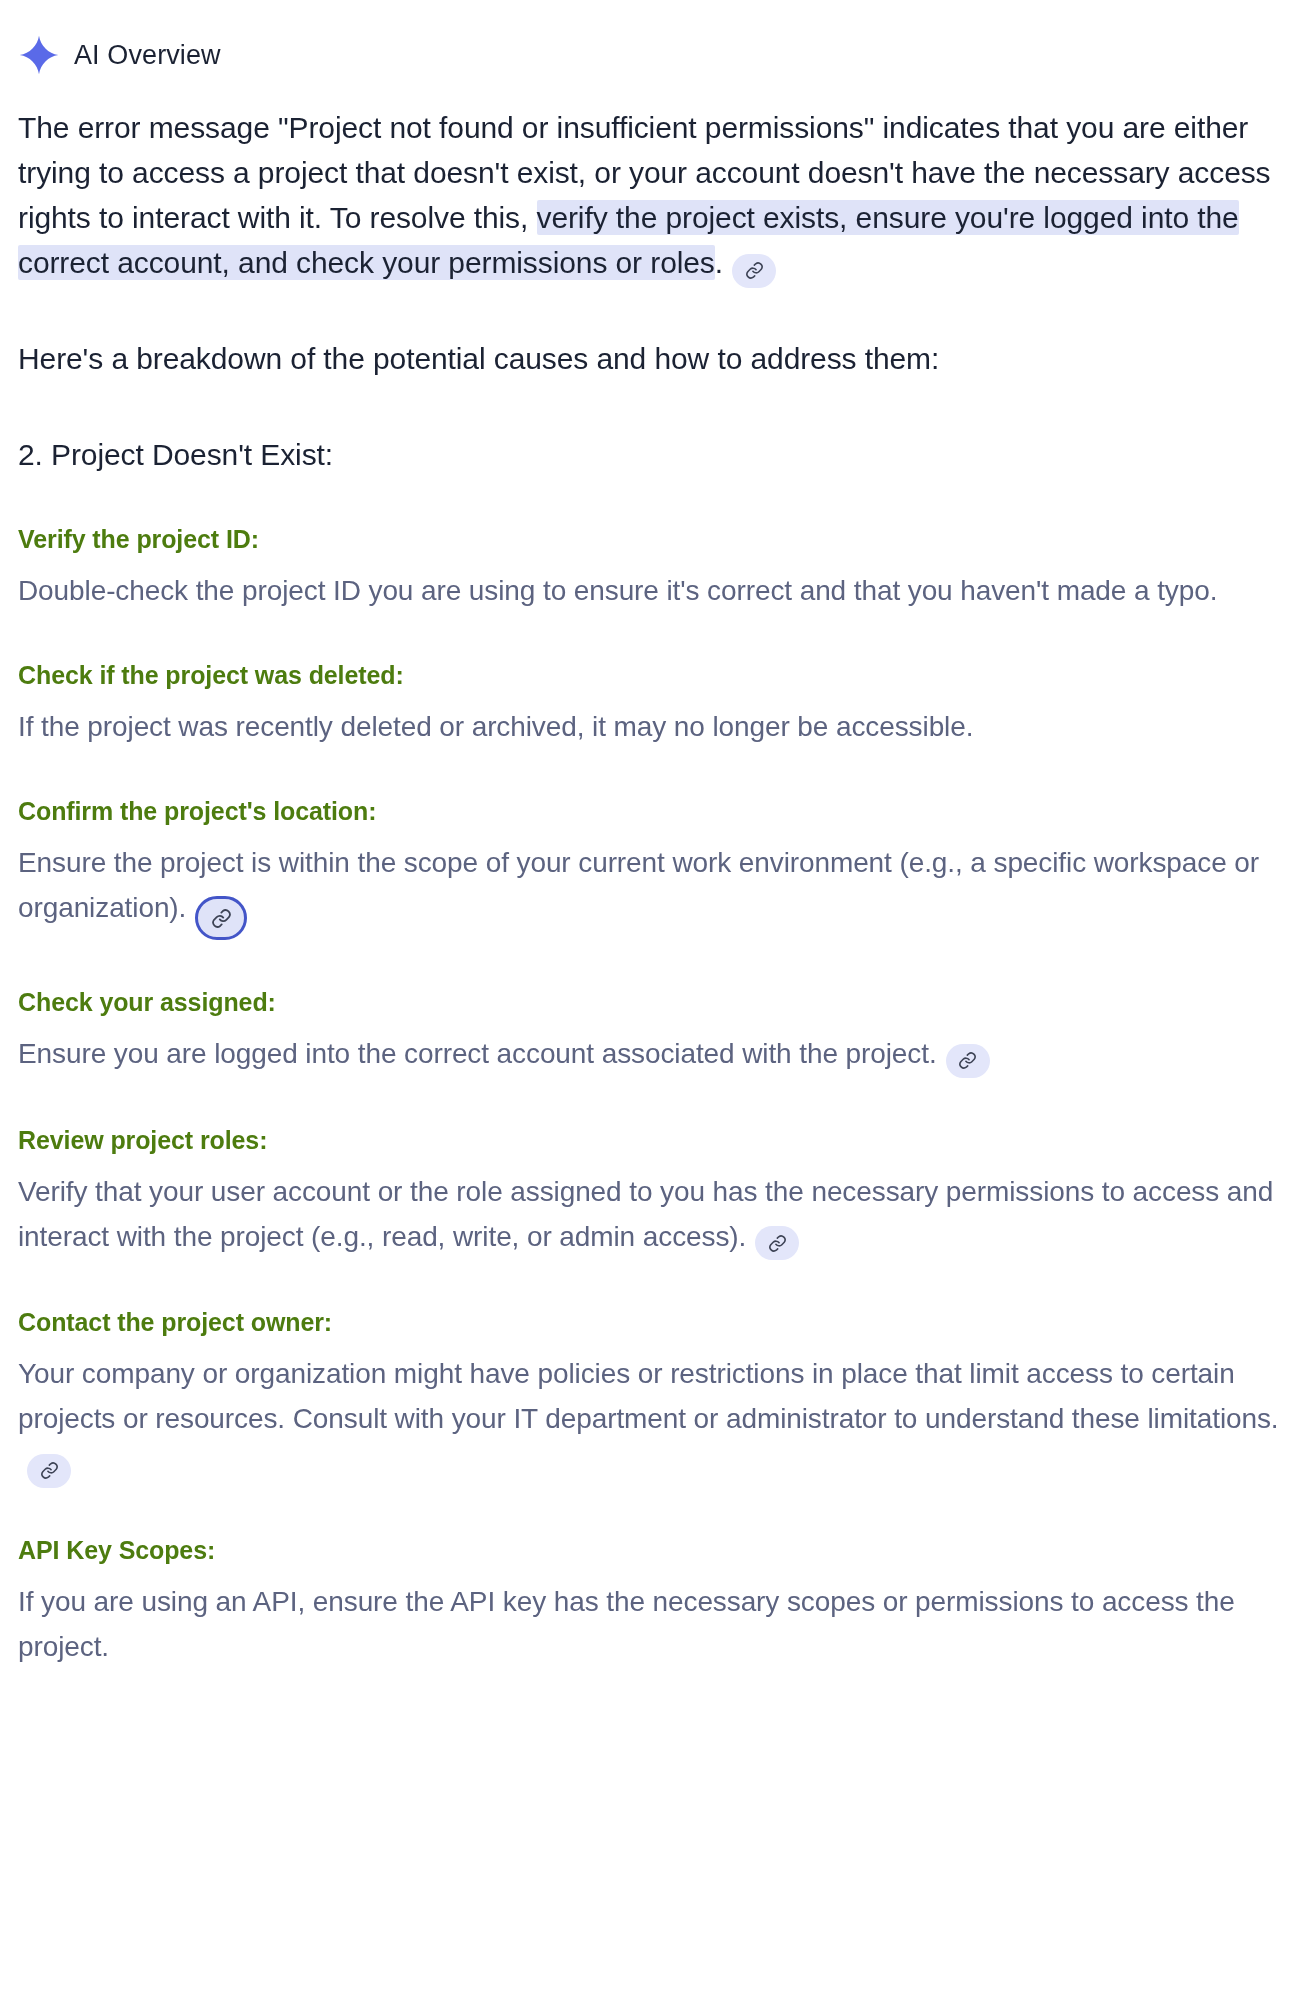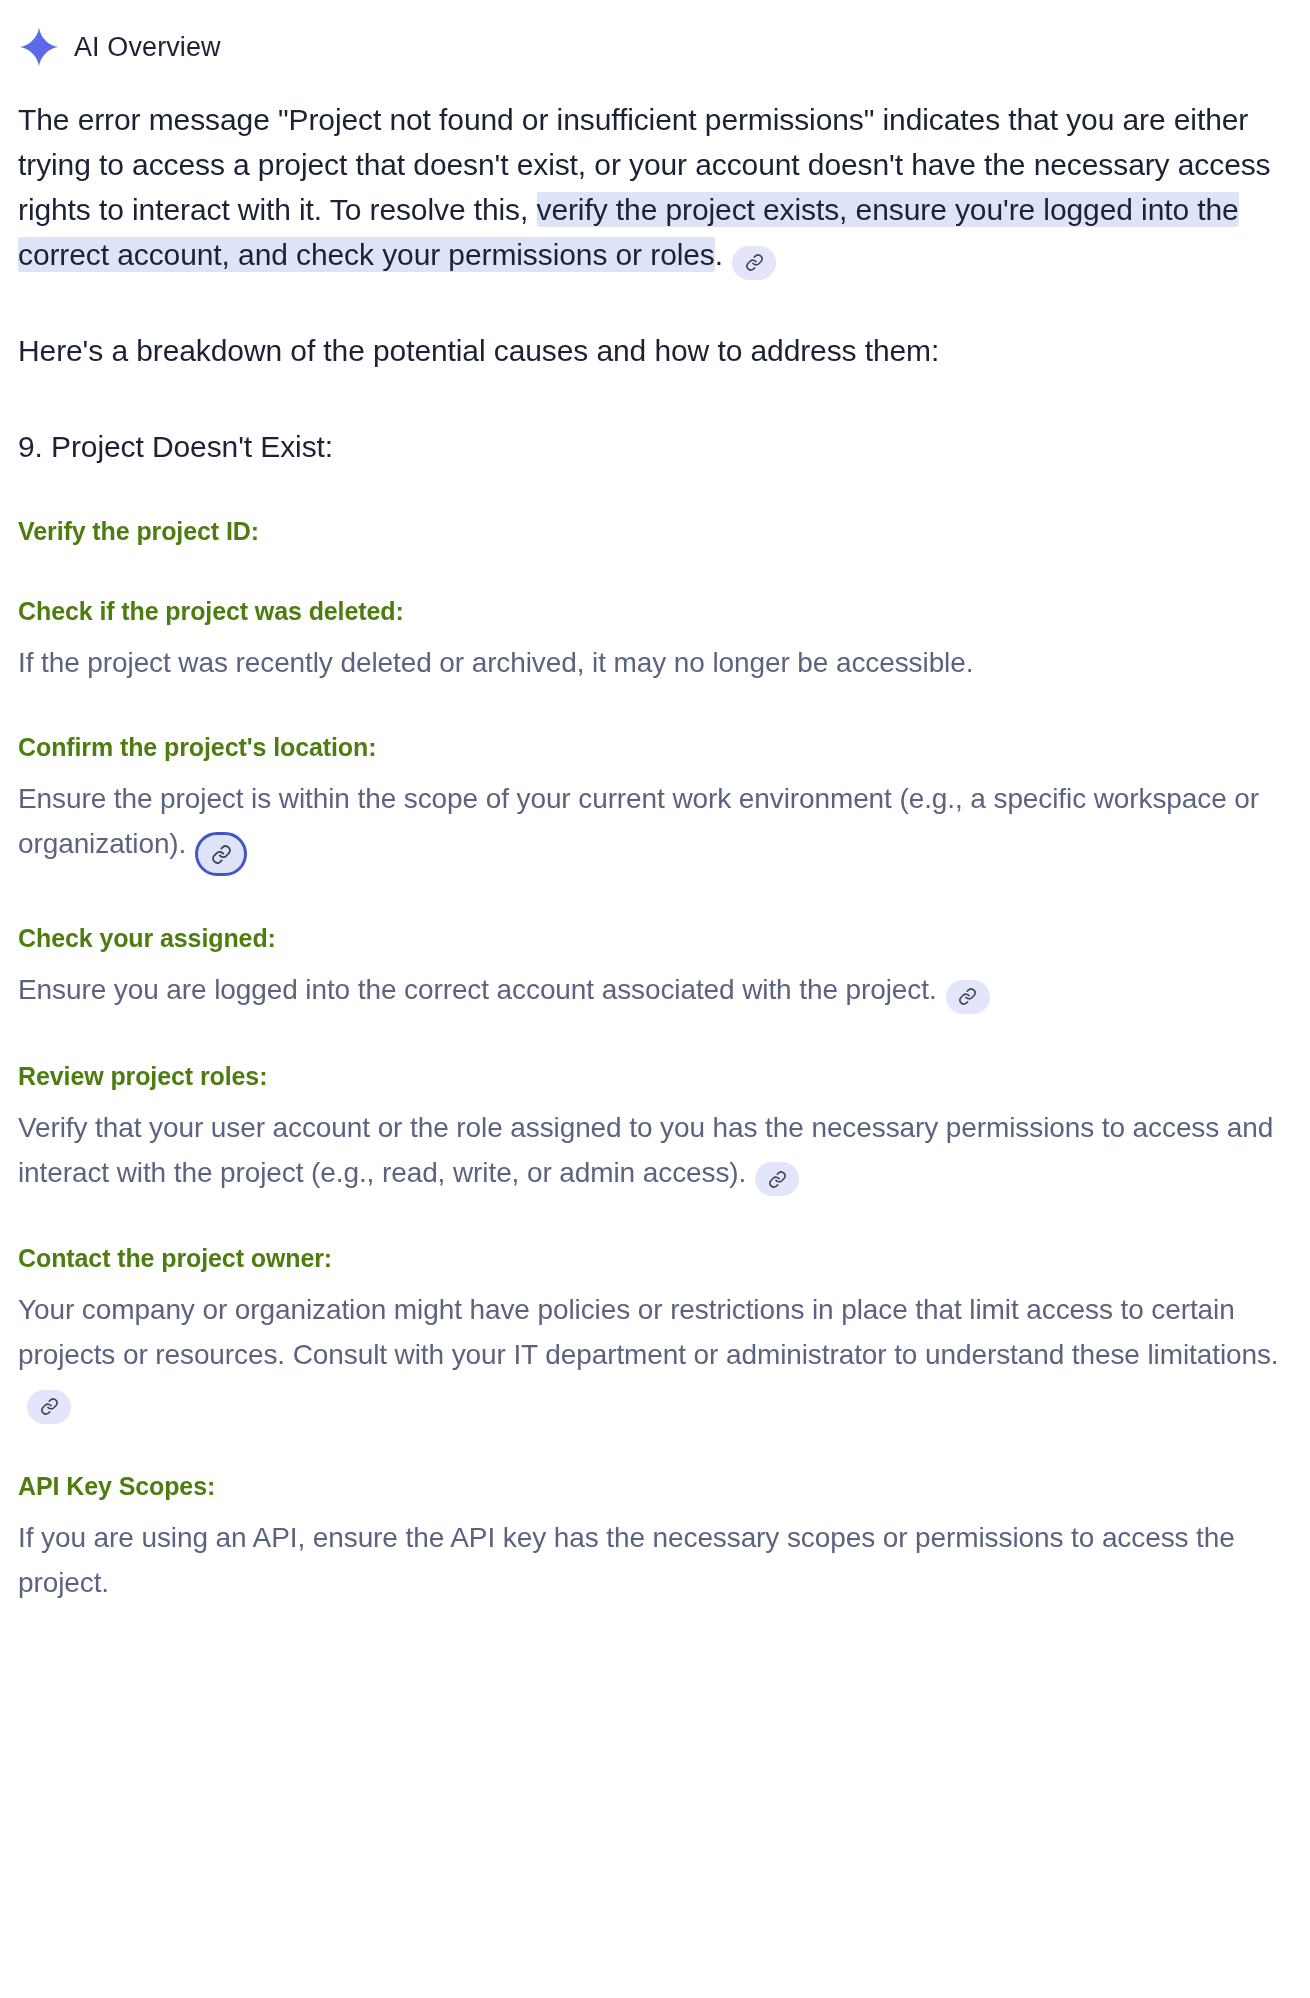--- a/index.html
+++ b/index.html
@@ -19,21 +19,21 @@
     width: 1310px;
     padding: 0 18px 0 18px;
     background: #ffffff;
   }
 
   
   .ov-header {
     display: flex;
     align-items: center;
     gap: 14px;
-    padding-top: 26px;
+    padding-top: 34px;
     padding-bottom: 4px;
   }
   .spark-icon {
     width: 42px;
     height: 42px;
     flex: none;
     display: block;
   }
   .ov-title {
     font-size: 27px;
@@ -147,22 +147,23 @@
         <svg viewBox="0 0 24 24" fill="none" stroke="#3d4355" stroke-width="2" stroke-linecap="round" stroke-linejoin="round">
           <path d="M10 13a5 5 0 0 0 7.5.5l3-3a5 5 0 0 0-7-7l-1.7 1.7"></path>
           <path d="M14 11a5 5 0 0 0-7.5-.5l-3 3a5 5 0 0 0 7 7l1.7-1.7"></path>
         </svg>
       </span>
   </p>
 
   <p class="intro-para">Here's a breakdown of the potential causes and how to address them:</p>
 
   <div id="sections-root">
-      <p class="section-heading">9. Project Doesn't Exist:</p>
+      <p class="section-heading">2. Project Doesn't Exist:</p>
       <p class="sub-heading">Verify the project ID:</p>
+      <p class="body-para"><span>Double-check the project ID you are using to ensure it's correct and that you haven't made a typo.</span></p>
       <p class="sub-heading">Check if the project was deleted:</p>
       <p class="body-para"><span>If the project was recently deleted or archived, it may no longer be accessible.</span></p>
       <p class="sub-heading">Confirm the project's location:</p>
       <p class="body-para"><span>Ensure the project is within the scope of your current work environment (e.g., a specific workspace or organization).</span><span class="link-chip focused">
           <svg viewBox="0 0 24 24" fill="none" stroke="#3d4355" stroke-width="2" stroke-linecap="round" stroke-linejoin="round">
             <path d="M10 13a5 5 0 0 0 7.5.5l3-3a5 5 0 0 0-7-7l-1.7 1.7"></path>
             <path d="M14 11a5 5 0 0 0-7.5-.5l-3 3a5 5 0 0 0 7 7l1.7-1.7"></path>
           </svg>
         </span></p>
       <p class="sub-heading">Check your assigned:</p>

